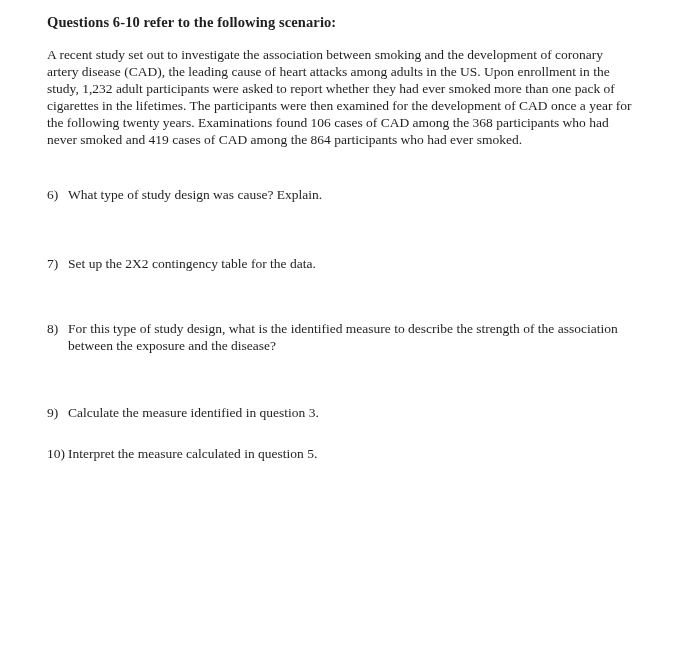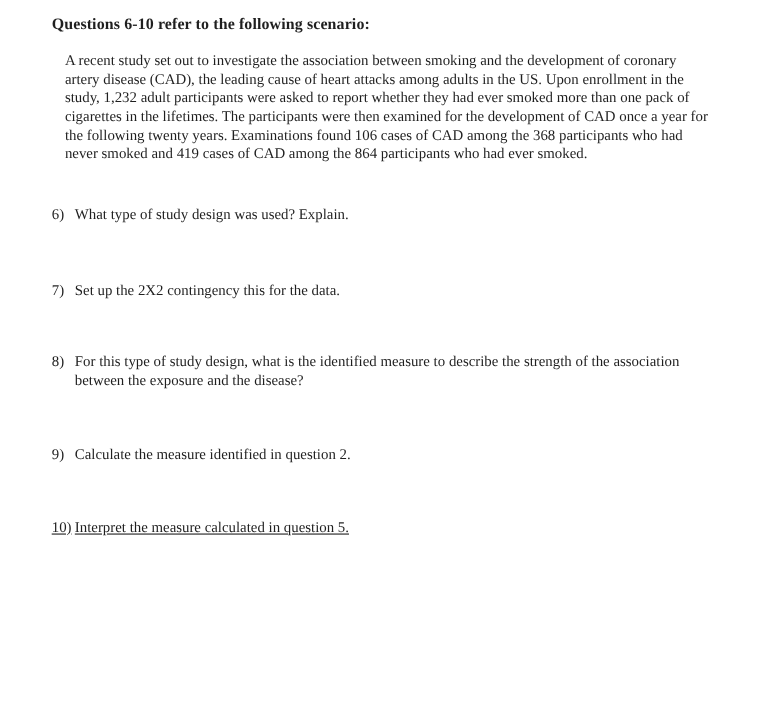--- a/index.html
+++ b/index.html
@@ -24,21 +24,21 @@
     font-weight: bold;
     font-size: 14.5px;
     line-height: 17px;
     margin: 0 0 15px 0;
     letter-spacing: 0.1px;
   }
   .scenario {
     font-size: 13.5px;
     line-height: 17px;
     max-width: 588px;
-    margin: 12px;
+    margin: 0;
     text-align: left;
   }
   .questions {
     margin: 0;
     padding: 0;
     list-style: none;
   }
   .q-row {
     display: flex;
     align-items: flex-start;
@@ -51,51 +51,51 @@
     min-width: 21px;
     white-space: nowrap;
   }
   .q-text {
     flex: 1 1 auto;
   }
   .q-6  { margin-top: 38px; }
   .q-7  { margin-top: 52px; }
   .q-8  { margin-top: 48px; }
   .q-9  { margin-top: 50px; }
-  .q-10 { margin-top: 50px; text-decoration: underline; }
+  .q-10 { margin-top: 24px; }
 </style>
 </head>
 <body>
 
 <div class="page">
 
   <h1 class="doc-title">Questions 6-10 refer to the following scenario:</h1>
 
   <p class="scenario">A recent study set out to investigate the association between smoking and the development of coronary artery disease (CAD), the leading cause of heart attacks among adults in the US. Upon enrollment in the study, 1,232 adult participants were asked to report whether they had ever smoked more than one pack of cigarettes in the lifetimes. The participants were then examined for the development of CAD once a year for the following twenty years. Examinations found 106 cases of CAD among the 368 participants who had never smoked and 419 cases of CAD among the 864 participants who had ever smoked.</p>
 
   <div class="questions">
 
     <div class="q-row q-6">
       <span class="q-num">6)</span>
-      <span class="q-text">What type of study design was used? Explain.</span>
+      <span class="q-text">What type of study design was cause? Explain.</span>
     </div>
 
     <div class="q-row q-7">
       <span class="q-num">7)</span>
-      <span class="q-text">Set up the 2X2 contingency this for the data.</span>
+      <span class="q-text">Set up the 2X2 contingency table for the data.</span>
     </div>
 
     <div class="q-row q-8">
       <span class="q-num">8)</span>
       <span class="q-text">For this type of study design, what is the identified measure to describe the strength of the association between the exposure and the disease?</span>
     </div>
 
     <div class="q-row q-9">
       <span class="q-num">9)</span>
-      <span class="q-text">Calculate the measure identified in question 2.</span>
+      <span class="q-text">Calculate the measure identified in question 3.</span>
     </div>
 
     <div class="q-row q-10">
       <span class="q-num">10)</span>
       <span class="q-text">Interpret the measure calculated in question 5.</span>
     </div>
 
   </div>
 </div>
 

